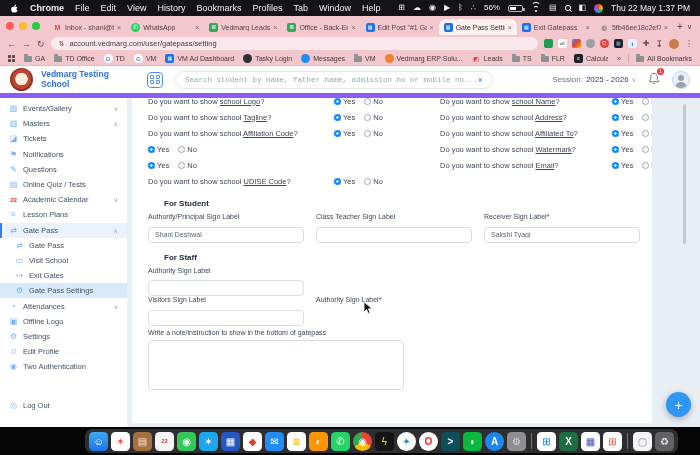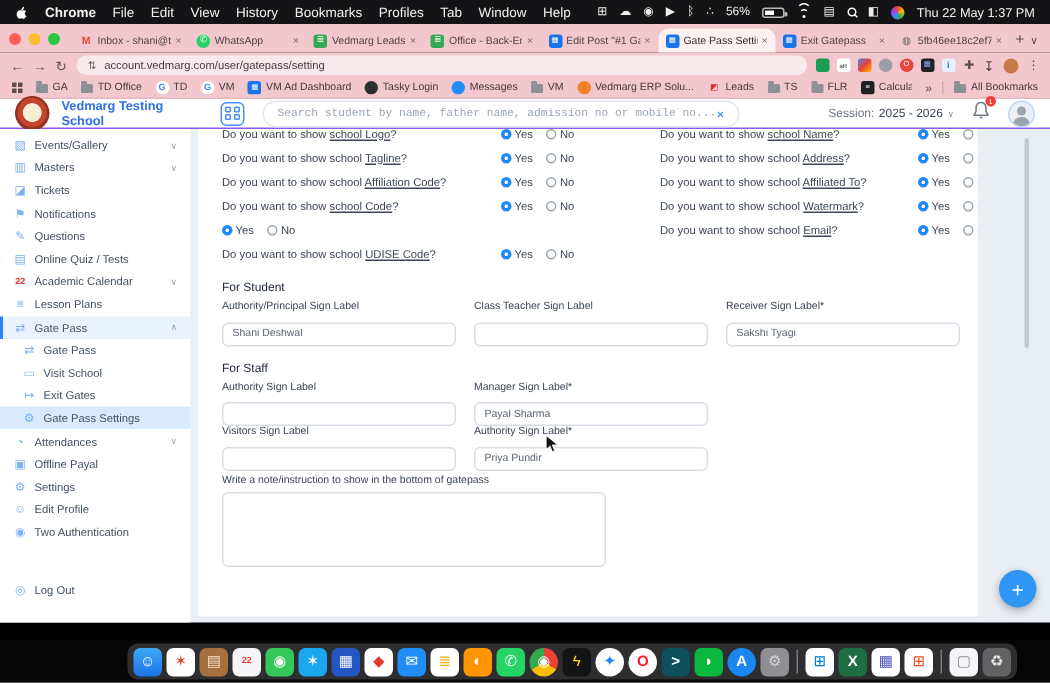--- a/index.html
+++ b/index.html
@@ -60,21 +60,21 @@
   .bitem{display:flex;align-items:center;gap:3px;white-space:nowrap}
   .i-folder{width:8px;height:6px;background:#8d9094;border-radius:1px;position:relative;flex:none}
   .i-folder::before{content:'';position:absolute;top:-2px;left:0;width:4px;height:2px;background:#8d9094;border-radius:1px 1px 0 0}
   .appsgrid{display:grid;grid-template-columns:3px 3px;grid-gap:1px;flex:none}
   .appsgrid i{width:3px;height:3px;background:#5d4c50;border-radius:0.5px}
   .bk-right{margin-left:auto;display:flex;align-items:center;gap:7px}
   .overflow-chev::before{content:'»';font-size:8px;color:#5d4c50}
   .bksep{width:1px;height:9px;background:#d8a9b1}
 
   
-  .appheader{height:20px;background:#fff;display:flex;align-items:center;padding:0 10px;gap:8px;border-bottom:1px solid #8b5cf6}
+  .appheader{height:32px;background:#fff;display:flex;align-items:center;padding:0 10px;gap:8px;border-bottom:5px solid #8b5cf6}
   .slogo{width:23px;height:23px;border-radius:50%;background:radial-gradient(circle at 50% 48%,#f8eed7 0 6px,#c2452f 6.5px 9.5px,#93301f 10px);flex:none}
   .schoolname{color:#2e6fe4;font-weight:bold;font-size:8.5px;line-height:1.15;width:72px}
   .appsbtn{width:16px;height:16px;border:1px solid #4a90f4;border-radius:4px;display:grid;grid-template-columns:4px 4px;grid-gap:1.5px;align-content:center;justify-content:center;margin-left:26px;flex:none}
   .appsbtn i{width:4px;height:4px;border:1px solid #4a90f4;border-radius:1px}
   .searchpill{width:318px;height:18px;border:1px solid #e2e7ef;border-radius:9px;display:flex;align-items:center;padding:0 9px;margin-left:4px;background:#fff}
   .searchpill input{border:none;outline:none;flex:1;font-size:7.5px;color:#5a6574;font-family:Liberation Mono, monospace;background:transparent}
   .searchpill input::placeholder{color:#9aa6b6}
   .clearx{color:#2f80f5;font-size:9px}
   .clearx::before{content:'×'}
   .session{margin-left:auto;display:flex;align-items:center;gap:3px;font-size:8px;color:#6b7684;white-space:nowrap}
@@ -107,21 +107,21 @@
   .half.l{width:292px;flex:none}
   .half.r{flex:1}
   .qtext{font-size:7.5px;color:#3c4656;flex:none}
   .half.l .qtext{width:186px}
   .half.r .qtext{width:172px}
   .u{text-decoration:underline}
   .radios{display:flex;align-items:center;gap:9px;font-size:7.5px;color:#3c4656}
   .radio{display:flex;align-items:center;gap:2px}
   .rdot{width:7px;height:7px;border-radius:50%;border:1px solid #9aa5b1;flex:none}
   .radio.on .rdot{border:none;background:radial-gradient(circle,#fff 0 1px,#1e88f5 1.4px)}
-  .stitle{font-size:8px;font-weight:normal;color:#222c3c;margin:10px 0 5px}
+  .stitle{font-size:8px;font-weight:bold;color:#222c3c;margin:10px 16px 5px}
   .fieldgrid{display:grid;grid-template-columns:repeat(3,1fr);column-gap:12px}
   .field label{display:block;font-size:7px;color:#3c4656;margin-bottom:3px}
   .field input{width:100%;height:16px;border:1px solid #d7dde5;border-radius:4px;font-size:7px;color:#5a6574;padding:0 6px;font-family:inherit;background:#fff;outline:none}
   .notedesc{font-size:7px;color:#3c4656;margin:3px 0 4px}
   .notearea{width:256px;height:50px;border:1px solid #d7dde5;border-radius:4px;font-size:7px;color:#5a6574;padding:4px 6px;font-family:inherit;resize:none;outline:none;display:block}
   .scrollthumb{position:absolute;right:14px;top:6px;width:3px;height:140px;background:#c3c8cf;border-radius:2px}
   .fab{position:absolute;right:9px;bottom:10px;width:25px;height:25px;border-radius:50%;background:#2f96f6;color:#fff;display:flex;align-items:center;justify-content:center;font-size:14px;box-shadow:0 2px 6px rgba(0,0,0,.3)}
   .cursor{position:absolute;left:236px;top:203px;pointer-events:none}
 
   
@@ -459,21 +459,21 @@
           </span>
 
           <span class="sitem">
             <span class="sic2">◔</span>
             <span style="white-space:nowrap">Attendances</span>
             <span class="chev">∨</span>
           </span>
 
           <span class="sitem">
             <span class="sic2">▣</span>
-            <span style="white-space:nowrap">Offline Payal</span>
+            <span style="white-space:nowrap">Offline Logo</span>
 
           </span>
 
           <span class="sitem">
             <span class="sic2">⚙</span>
             <span style="white-space:nowrap">Settings</span>
 
           </span>
 
           <span class="sitem">
@@ -581,21 +581,20 @@
                   <span class="radio">
                     <span class="rdot"></span>
                     <span>No</span>
                   </span>
                 </span>
               </span>
             </div>
 
             <div class="qrow">
               <span class="half l">
-                <span class="qtext"><span>Do you want to show </span><span class="u">school Code</span><span>?</span></span>
                 <span class="radios">
                   <span class="radio on">
                     <span class="rdot"></span>
                     <span>Yes</span>
                   </span>
                   <span class="radio">
                     <span class="rdot"></span>
                     <span>No</span>
                   </span>
                 </span>
@@ -693,36 +692,31 @@
           </div>
 
         <div class="stitle">For Staff</div>
         <div class="fieldgrid">
 
             <div class="field">
               <label>Authority Sign Label</label>
               <input value="" style="">
             </div>
 
-            <div class="field">
-              <label>Manager Sign Label*</label>
-              <input value="Payal Sharma" style="">
-            </div>
           </div>
 
         <div class="fieldgrid">
 
             <div class="field">
               <label>Visitors Sign Label</label>
               <input value="" style="">
             </div>
 
             <div class="field">
               <label>Authority Sign Label*</label>
-              <input value="Priya Pundir" style="">
             </div>
           </div>
 
         <div class="notedesc">Write a note/instruction to show in the bottom of gatepass</div>
         <textarea class="notearea" style=""></textarea>
 
       </div>
 
       <span class="scrollthumb"></span>
       <span class="fab">+</span>

